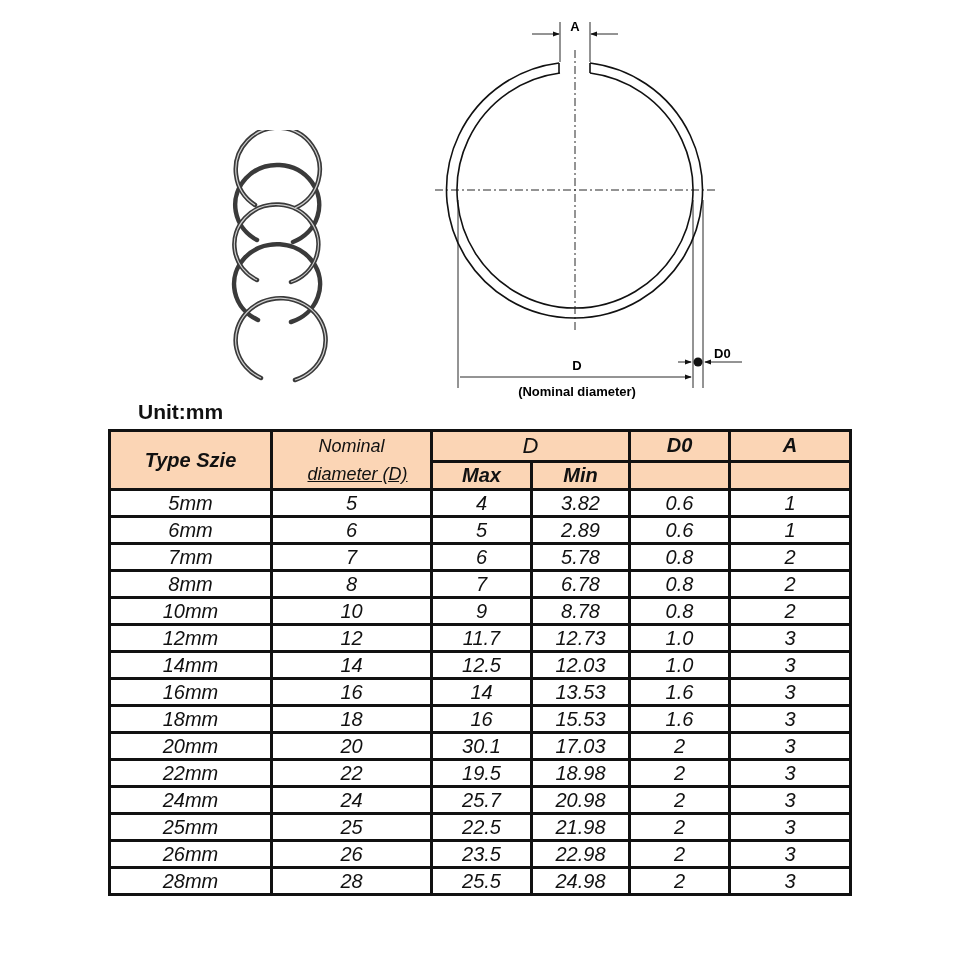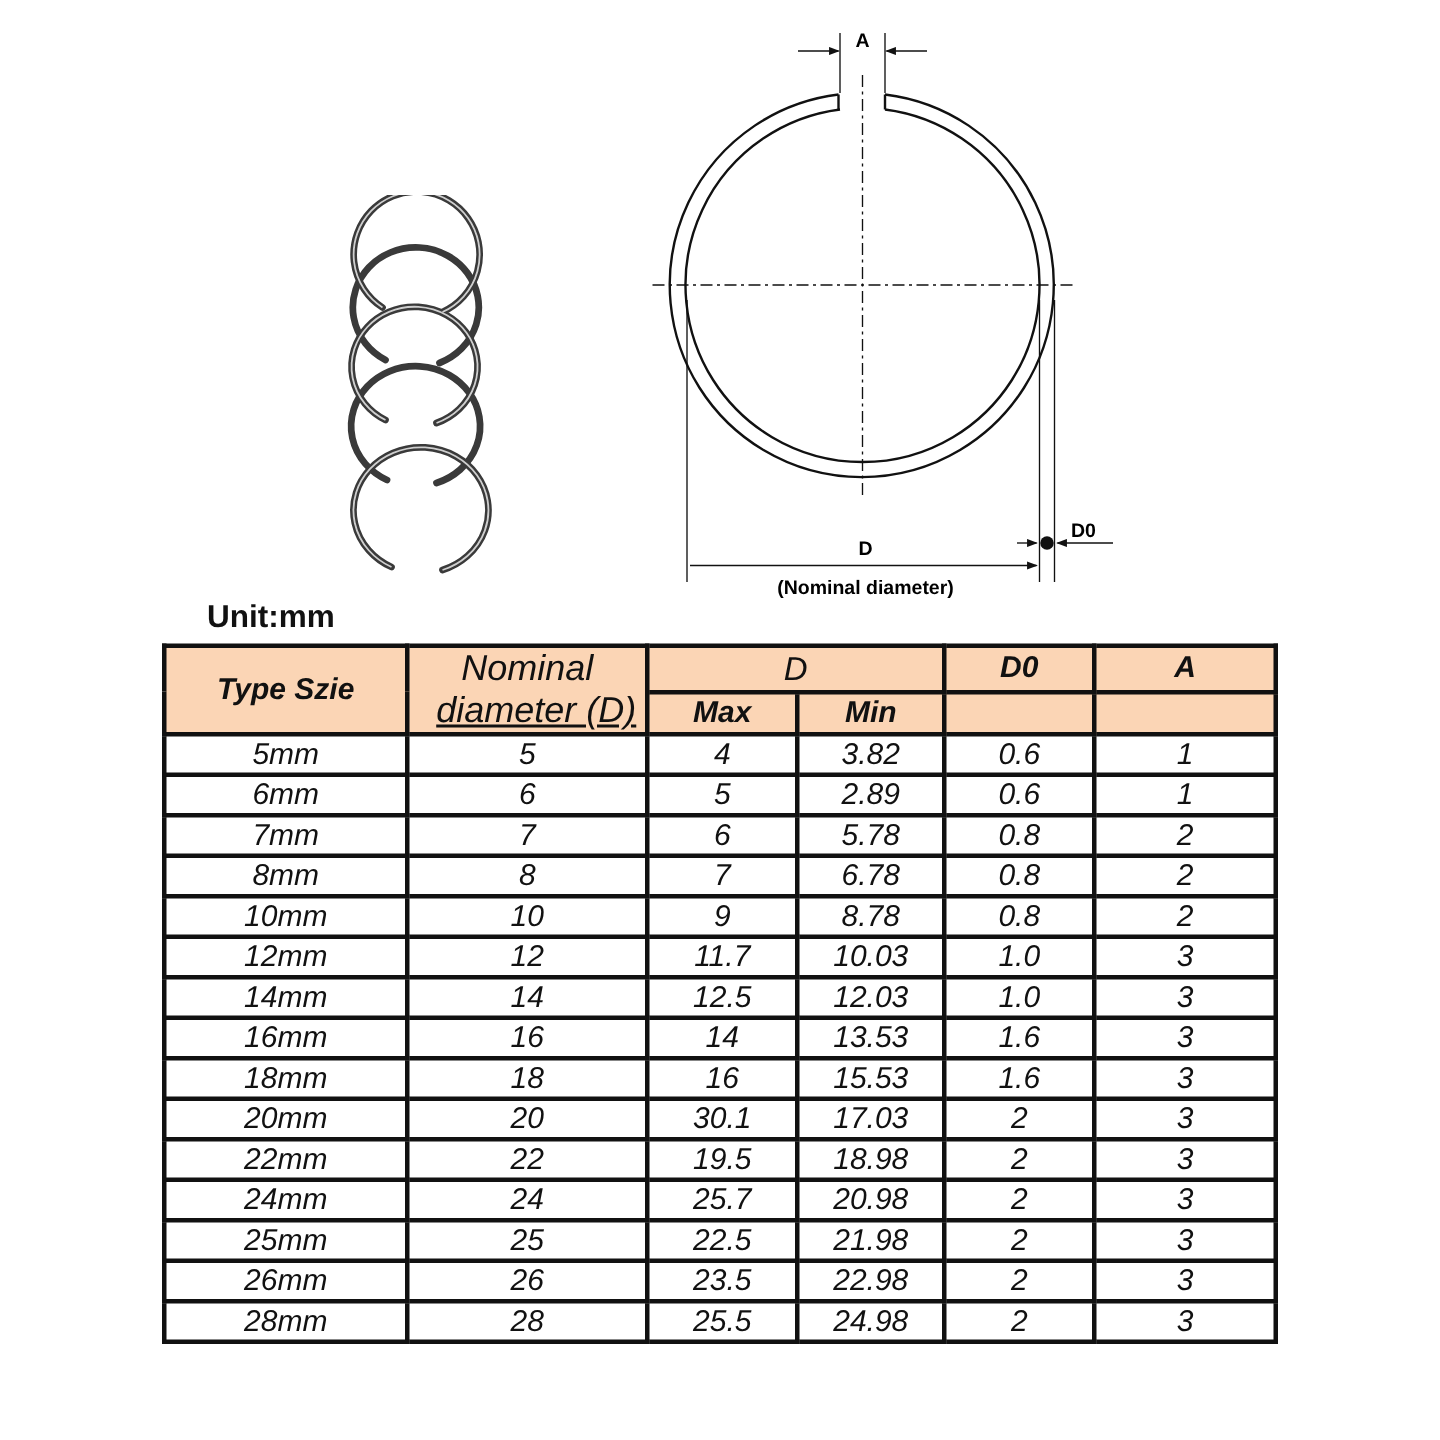--- a/index.html
+++ b/index.html
@@ -4,21 +4,21 @@
 <style>
   html, body { margin:0; padding:0; background:#ffffff; }
   body { width:960px; height:960px; position:relative; overflow:hidden; font-family:"Liberation Sans", sans-serif; }
   #photo { position:absolute; left:225px; top:130px; width:120px; height:260px; }
   #diagram { position:absolute; left:420px; top:0; width:340px; height:410px; }
   .unit { position:absolute; left:138px; top:400px; font-weight:bold; font-size:21px; color:#111; }
   table.spec { position:absolute; left:108px; top:429px; border-collapse:collapse; width:741px; table-layout:fixed;font-style:italic; }
   table.spec td, table.spec th { border:3px solid #111; text-align:center; padding:0; color:#111; }
   table.spec th { background:#fbd5b5; font-weight:bold; font-size:20px; font-family:"Liberation Sans", sans-serif; }
   table.spec th.sub { font-weight:normal; font-size:19px; }
-  table.spec th.nom { font-weight:normal; font-size:24px; line-height:28px; }
+  table.spec th.nom { font-weight:normal; font-size:18px; line-height:28px; }
   table.spec td { font-size:20px; height:24px; line-height:24px; font-stretch:condensed; }
   .hdr1 th { height:25px; }
   .hdr2 th { height:24px; }
   .ul { text-decoration:underline;margin-left:12px; }
 </style>
 </head>
 <body>
 
 <svg id="photo" viewBox="0 0 120 260">
   <g fill="none" stroke="#3a3a3a" stroke-width="4.5" stroke-linecap="round">
@@ -143,21 +143,21 @@
         <td>10</td>
         <td>9</td>
         <td>8.78</td>
         <td>0.8</td>
         <td>2</td>
       </tr>
       <tr>
         <td>12mm</td>
         <td>12</td>
         <td>11.7</td>
-        <td>10.03</td>
+        <td>12.73</td>
         <td>1.0</td>
         <td>3</td>
       </tr>
       <tr>
         <td>14mm</td>
         <td>14</td>
         <td>12.5</td>
         <td>12.03</td>
         <td>1.0</td>
         <td>3</td>

